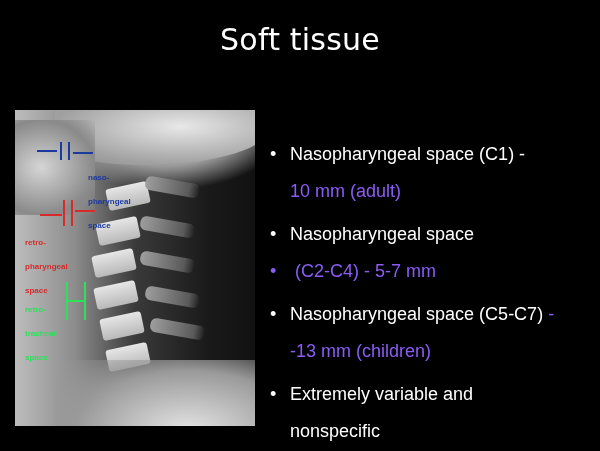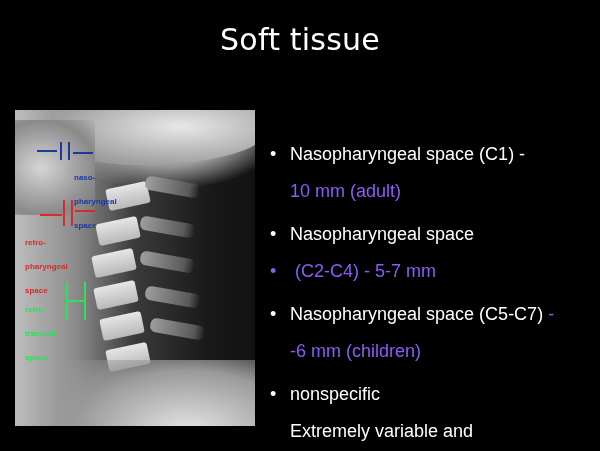--- a/index.html
+++ b/index.html
@@ -43,21 +43,21 @@
   <div class="proc" style="left:125px;top:110px;"></div>
   <div class="proc" style="left:125px;top:145px;"></div>
   <div class="proc" style="left:130px;top:180px;"></div>
   <div class="proc" style="left:135px;top:212px;"></div>
   <div class="shoulder"></div>
 
   <div class="arrow" style="left:22px;top:40px;width:20px;background:#1b3a9e;"></div>
   <div class="bar" style="left:45px;top:32px;height:18px;background:#1b3a9e;"></div>
   <div class="bar" style="left:53px;top:32px;height:18px;background:#1b3a9e;"></div>
   <div class="arrow" style="left:58px;top:42px;width:20px;background:#1b3a9e;"></div>
-  <div class="lbl blue" style="left:59px;top:48px;">
+  <div class="lbl blue" style="left:73px;top:48px;">
     <span class="line">naso-</span>
     <span class="line">pharyngeal</span>
     <span class="line">space</span>
   </div>
 
   <div class="arrow" style="left:25px;top:104px;width:22px;background:#d82a2a;"></div>
   <div class="bar" style="left:48px;top:90px;height:26px;background:#d82a2a;"></div>
   <div class="bar" style="left:56px;top:90px;height:26px;background:#d82a2a;"></div>
   <div class="arrow" style="left:60px;top:100px;width:20px;background:#d82a2a;"></div>
   <div class="lbl red" style="left:10px;top:113px;color:#d82a2a;">
@@ -86,20 +86,20 @@
     <span class="dot">•</span>
     <span class="line">Nasopharyngeal space</span>
   </div>
   <div class="item" style="margin-top:4px;">
     <span class="dot red">•</span>
     <span class="line red" style="white-space:pre;"> (C2-C4) - 5-7 mm</span>
   </div>
   <div class="item">
     <span class="dot">•</span>
     <span class="line"><span>Nasopharyngeal space (C5-C7)</span><span class="red"> -</span></span>
-    <span class="line red">-6 mm (children)</span>
+    <span class="line red">-13 mm (children)</span>
   </div>
   <div class="item">
     <span class="dot">•</span>
+    <span class="line">Extremely variable and</span>
     <span class="line">nonspecific</span>
-    <span class="line">Extremely variable and</span>
   </div>
 </div>
 
 </body></html>

